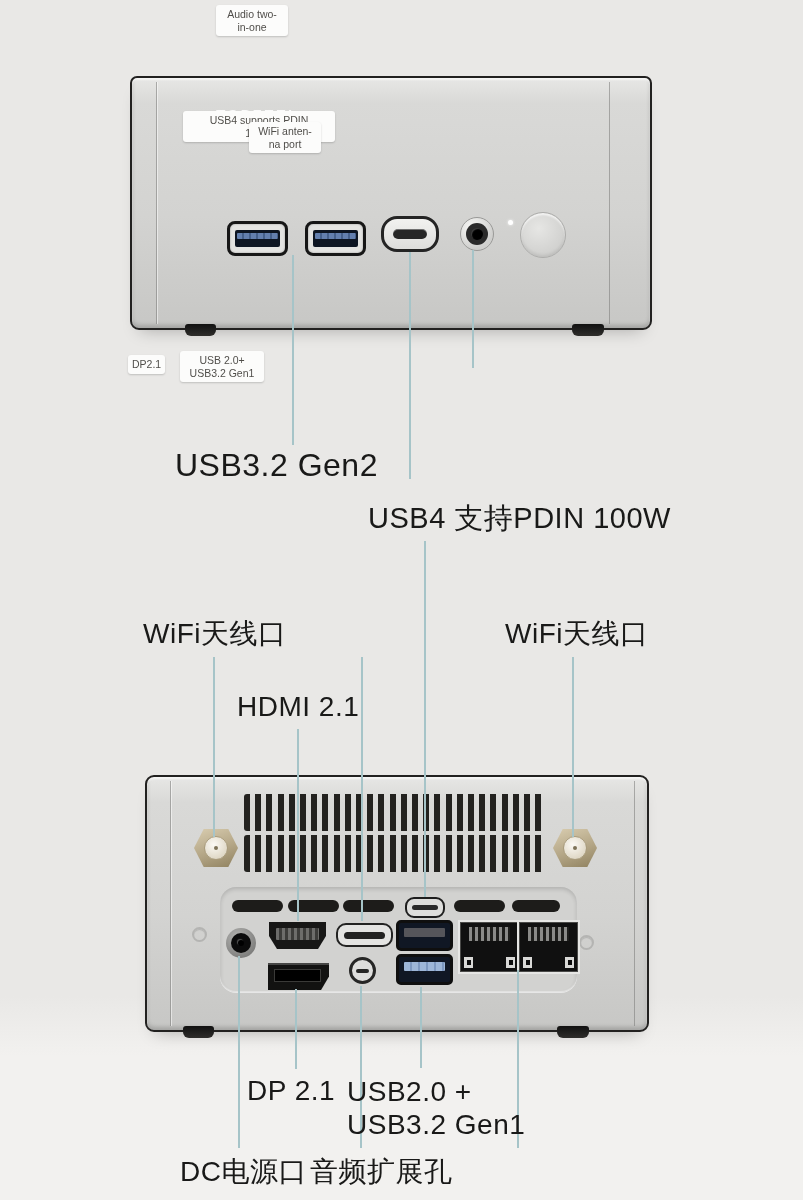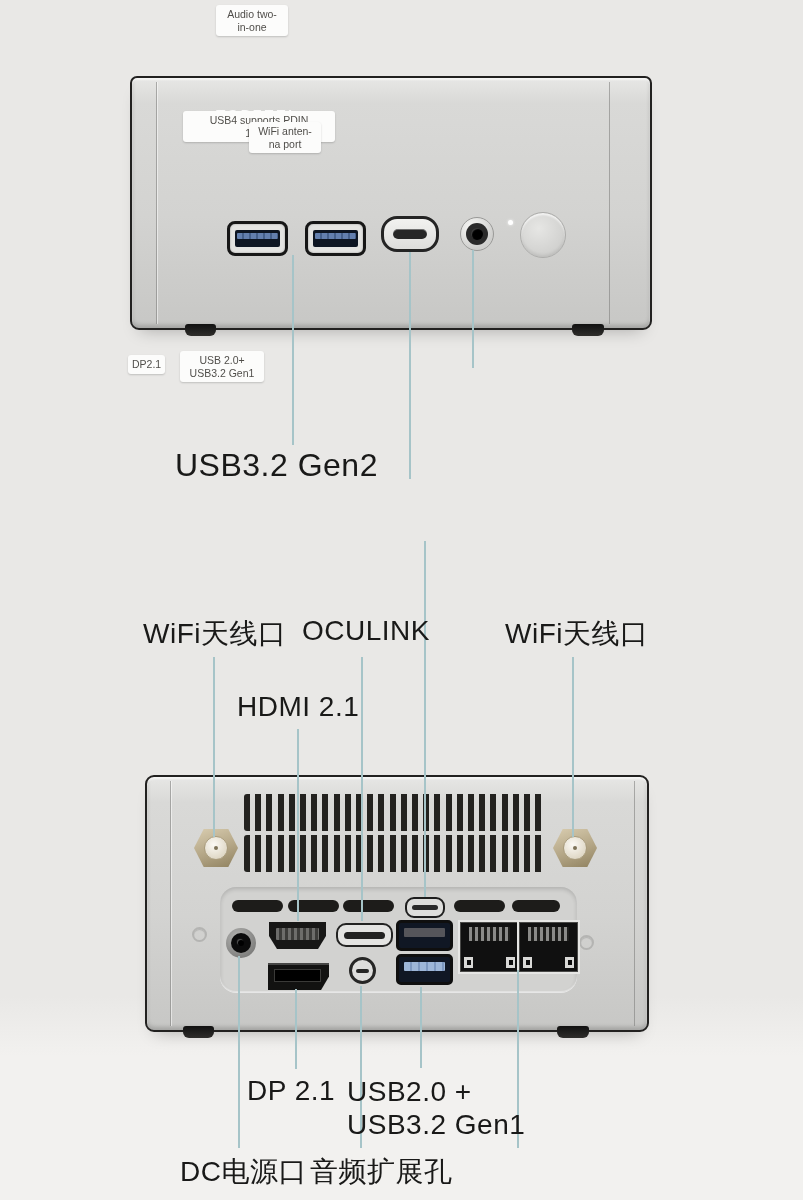--- a/index.html
+++ b/index.html
@@ -231,23 +231,23 @@
 in-one</div>
   <div class="tag" style="left:183px;top:63px;width:152px;margin-top:48px;">USB4 supports PDIN
 100W</div>
   <div class="tag" style="left:249px;top:122px;width:72px;">WiFi anten-
 na port</div>
   <div class="tag" style="left:128px;top:355px;">DP2.1</div>
   <div class="tag" style="left:180px;top:351px;width:84px;">USB 2.0+
 USB3.2 Gen1</div>
 
   <div class="lbl" style="left:175px;top:447px;font-size:32px;">USB3.2 Gen2</div>
+  <div class="lbl" style="left:368px;top:499px;font-size:29px;">USB4 支持PDIN 100W</div>
 
   <div class="lbl" style="left:143px;top:615px;">WiFi天线口</div>
-  <div class="lbl" style="left:302px;top:615px;">OCULINK</div>
   <div class="lbl" style="left:505px;top:615px;">WiFi天线口</div>
   <div class="lbl" style="left:237px;top:691px;">HDMI 2.1</div>
 
   <div class="lbl" style="left:247px;top:1075px;">DP 2.1</div>
   <div class="lbl" style="left:347px;top:1075px;line-height:33px;">USB2.0 +
 USB3.2 Gen1</div>
   <div class="lbl" style="left:180px;top:1153px;">DC电源口</div>
   <div class="lbl" style="left:310px;top:1153px;">音频扩展孔</div>
 </div>
 

